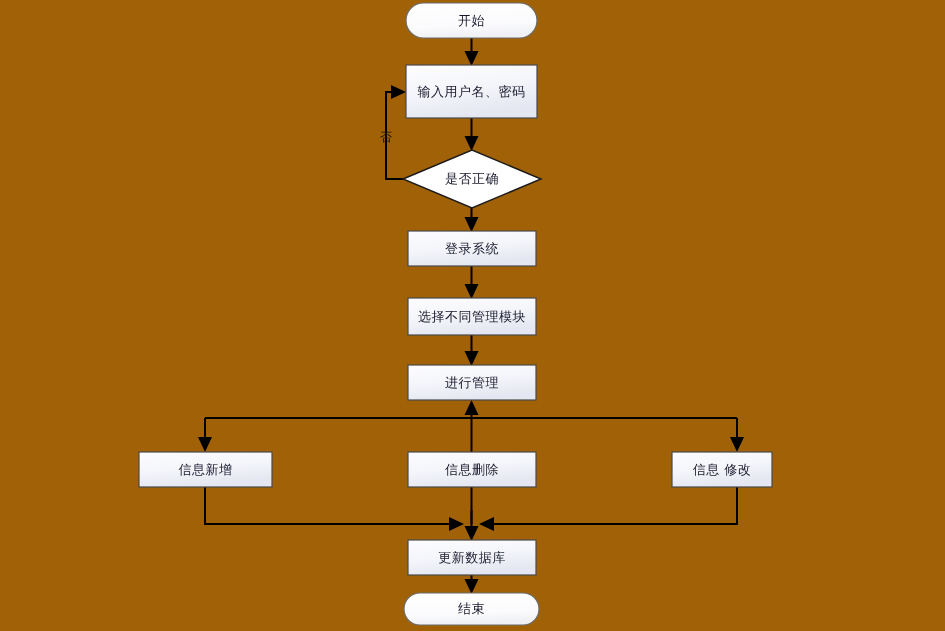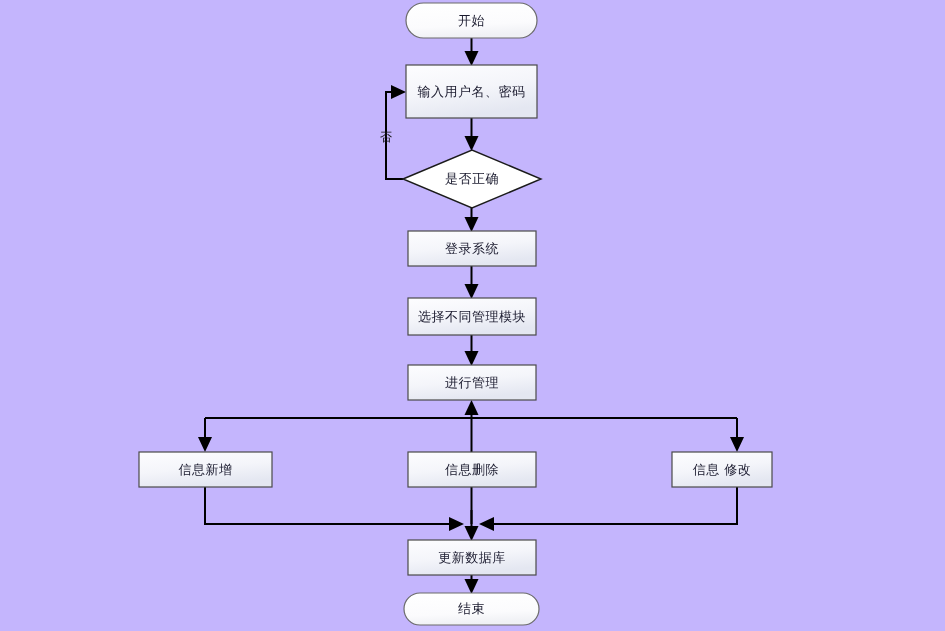--- a/index.html
+++ b/index.html
@@ -7,21 +7,21 @@
     padding: 0;
     background: #ffffff;
   }
   body {
     font-family: "DejaVu Sans", "Liberation Sans", sans-serif;
   }
   #flowchart-root {
     position: relative;
     width: 945px;
     height: 631px;
-    background: #c4b5fd;
+    background: #a16207;
     overflow: hidden;
   }
   svg.diagram-canvas {
     position: absolute;
     left: 0;
     top: 0;
     width: 945px;
     height: 631px;
     display: block;
   }

